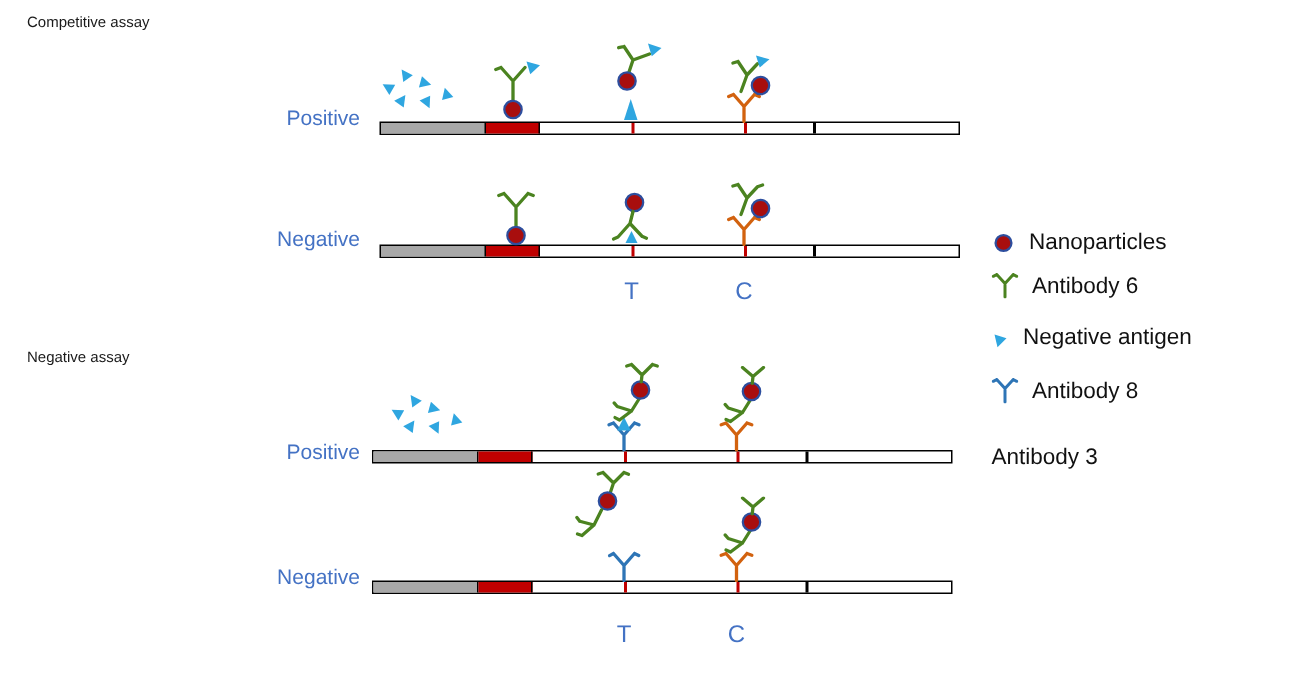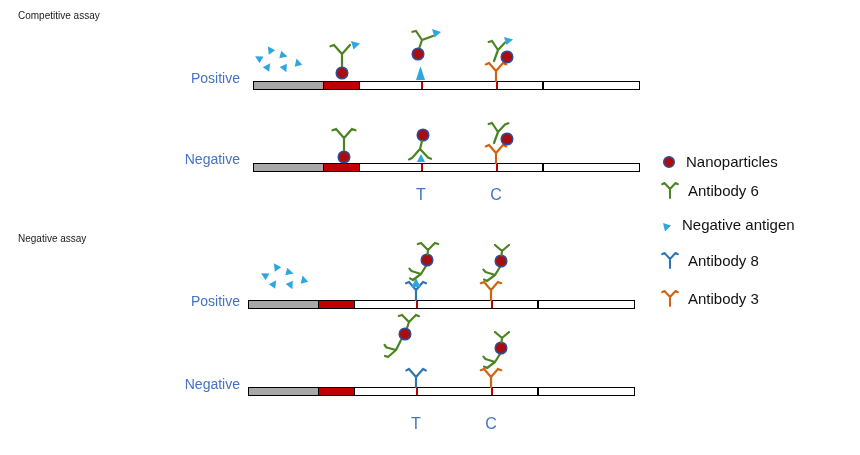--- a/index.html
+++ b/index.html
@@ -195,20 +195,20 @@
       <path class="tri" d="M2 2 L10 4.5 L4 10.5 Z"></path>
     </svg>
     <span class="txt">Negative antigen</span>
   </div>
   <div class="legend-item" style="top:249px;">
     <svg width="18" height="19" viewBox="0 0 18 19">
       <path class="abthin b" d="M9 18 L9 9 M9 9 L3.5 3 M3.5 3 L1.2 4.2 M9 9 L14.5 3 M14.5 3 L16.8 4.2"></path>
     </svg>
     <span class="txt">Antibody 8</span>
   </div>
-  <div class="legend-item" style="top:287px;">
+  <div class="legend-item" style="top:287px;flex-direction:column;">
     <svg width="18" height="19" viewBox="0 0 18 19">
       <path class="abthin o" d="M9 18 L9 9 M9 9 L3.5 3 M3.5 3 L1.2 4.2 M9 9 L14.5 3 M14.5 3 L16.8 4.2"></path>
     </svg>
     <span class="txt">Antibody 3</span>
   </div>
 
 </div>
 
 </body></html>

